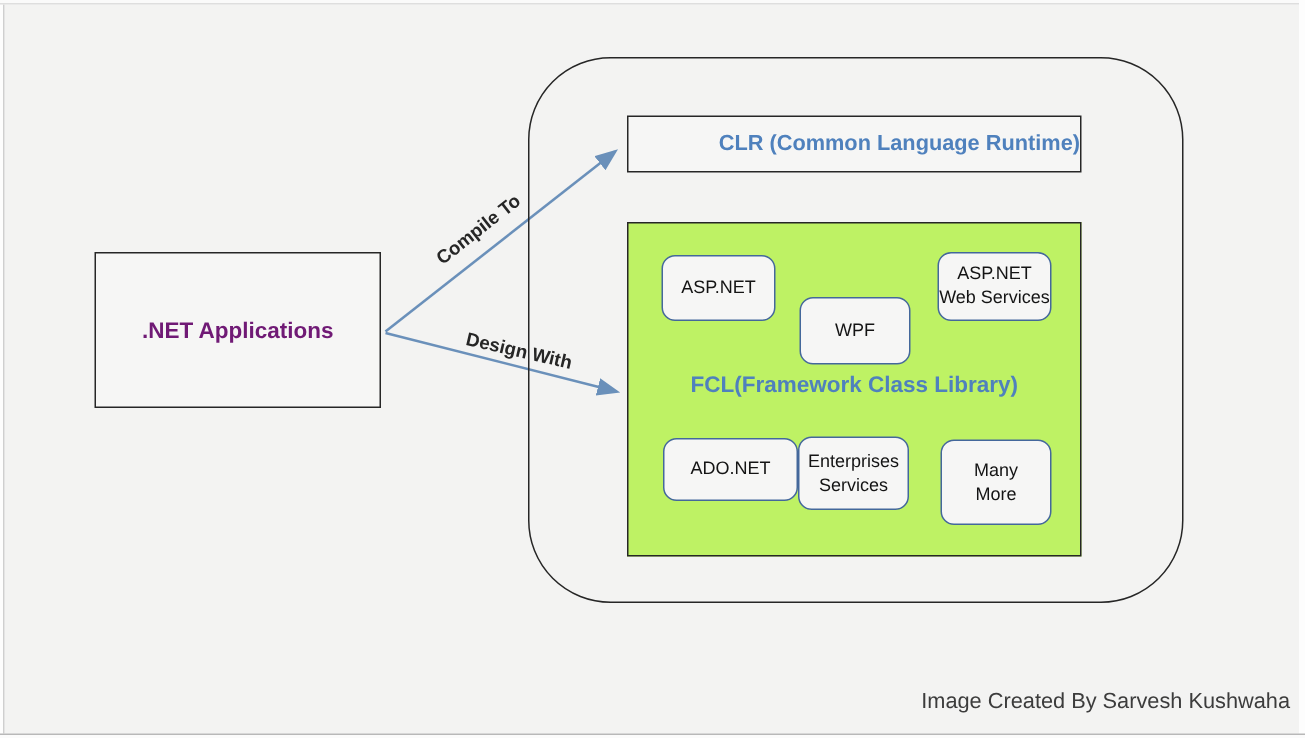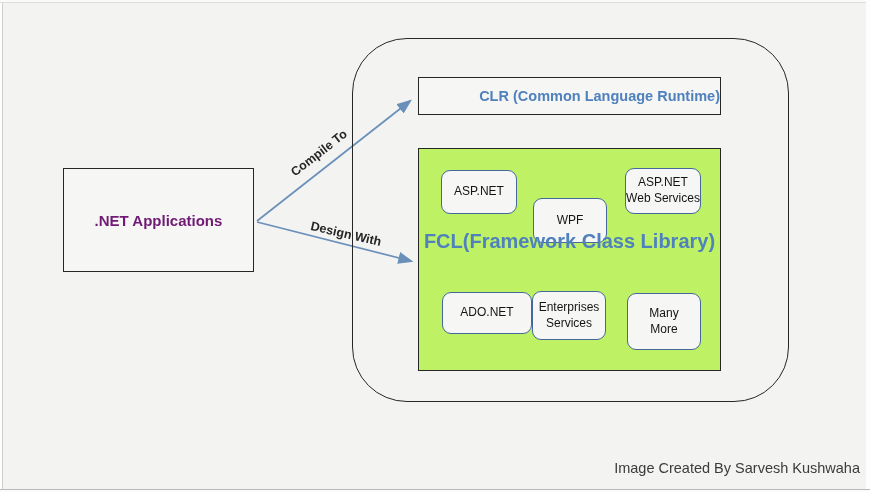--- a/index.html
+++ b/index.html
@@ -42,22 +42,22 @@
     display:flex;align-items:center;justify-content:flex-end;
     color:#4f81bd;font-size:14.5px;font-weight:700;
     box-sizing:border-box;
   }
   .fcl-box{
     position:absolute;left:418px;top:148px;width:303px;height:223px;
     border:1.5px solid #262626;background:#bef264;
     box-sizing:border-box;
   }
   .fcl-title{
-    position:absolute;left:0;right:0;top:81px;
-    text-align:center;color:#4f81bd;font-size:20px;font-weight:700;
+    position:absolute;left:0;right:0;top:99px;
+    text-align:center;color:#4f81bd;font-size:15px;font-weight:700;
   }
   .chip{
     position:absolute;
     border:1.5px solid #44689b;border-radius:9px;background:#f6f6f5;
     display:flex;align-items:center;justify-content:center;
     text-align:center;color:#141414;font-size:12px;line-height:1.3;
     white-space:pre-line;box-sizing:border-box;
   }
   .chip.asp{left:22px;top:21px;width:76px;height:44px;}
   .chip.wpf{left:114px;top:21px;width:74px;height:45px;margin-top:28px;}

